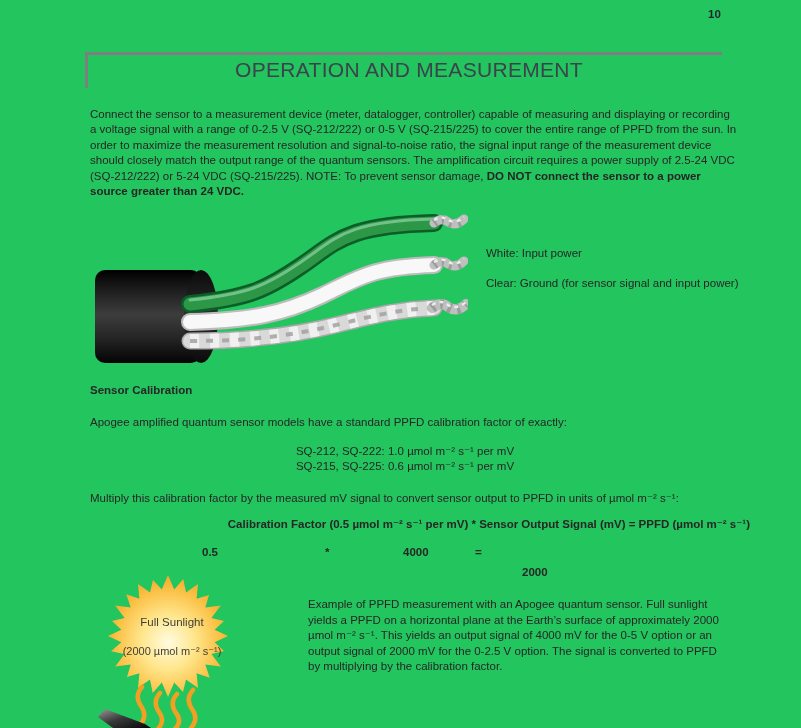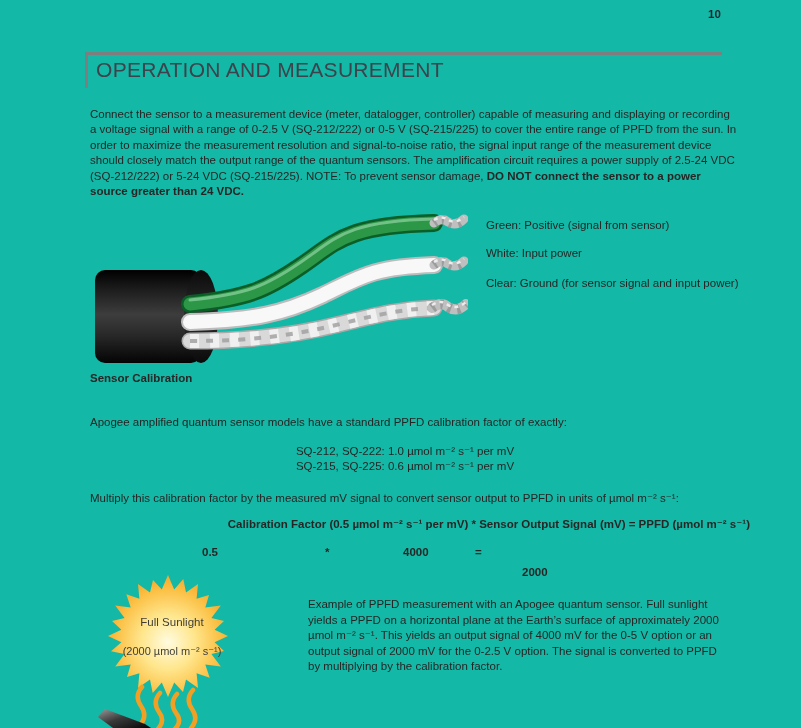--- a/index.html
+++ b/index.html
@@ -1,31 +1,31 @@
 <!DOCTYPE html>
 <html><head>
 <meta charset="utf-8">
 <style>
   html,body{margin:0;padding:0;background:#ffffff;}
   .page{
-    position:relative;width:801px;height:728px;background:#14b8a6;overflow:hidden;
+    position:relative;width:801px;height:728px;background:#22c55e;overflow:hidden;
     font-family:"Liberation Sans","DejaVu Sans",sans-serif;color:#262626;
   }
   .abs{position:absolute;}
   .page-number{left:708px;top:8px;font-size:11.5px;font-weight:600;color:#1f2530;}
   .title-block{left:85px;top:52px;width:637px;border-top:3px solid #7e7e7e;}
   .section-title{
     margin:0;border-left:3px solid #7e7e7e;padding:3px 0 6px 8px;
-    font-size:21px;font-weight:400;letter-spacing:0.3px;color:#3d434c;line-height:1.15;
+    font-size:21px;font-weight:400;letter-spacing:0.3px;color:#3d434c;line-height:1.15;text-align:center;
   }
   .body-text{font-size:11.5px;line-height:15.5px;color:#262626;}
   .intro{left:90px;top:95px;width:648px;}
   .bold{font-weight:700;}
   .wire-label{left:486px;width:300px;font-size:11.5px;color:#262626;}
-  .calib-heading{left:90px;top:372px;font-size:11.5px;font-weight:700;}
+  .calib-heading{left:90px;top:384px;font-size:11.5px;font-weight:700;}
   .calib-intro{left:90px;top:415px;width:640px;}
   .factors{left:85px;top:444px;width:640px;text-align:center;font-size:11.5px;font-weight:400;line-height:15px;}
   .multiply{left:90px;top:491px;width:660px;}
   .formula{left:90px;top:517px;width:660px;font-size:11.5px;font-weight:700;text-align:right;}
   .num{font-size:11.5px;font-weight:700;top:546px;}
   .sun-text{font-size:11.5px;color:#403e35;text-align:center;}
   .caption{left:308px;top:597px;width:420px;}
 </style>
 </head>
 <body>
@@ -88,21 +88,20 @@
       <path d="M102,143 C160,143 205,138 252,126 C292,116 315,111 346,110" fill="none" stroke="#f2f2f2" stroke-width="14" stroke-dasharray="9 11" opacity="0.9"></path>
       <path d="M102,143 C160,143 205,138 252,126 C292,116 315,111 346,110" fill="none" stroke="#9e9e9e" stroke-width="4" stroke-dasharray="7 9" opacity="0.8"></path>
       <g>
         <path d="M344,110 q9,-7 16,-1 q9,6 18,-3" fill="none" stroke="#bfbfbf" stroke-width="10" stroke-linecap="round"></path>
         <path d="M344,110 q9,-7 16,-1 q9,6 18,-3" fill="none" stroke="#8d8d8d" stroke-width="10" stroke-dasharray="3 6" opacity="0.7"></path>
         <path d="M344,107 q9,-6 16,0 q9,5 18,-3" fill="none" stroke="#ececec" stroke-width="2.5" stroke-dasharray="4 4"></path>
       </g>
     </g>
   </svg>
 
-  <div class="abs wire-label" style="top:219px;">Green: Positive (signal from sensor)</div>
   <div class="abs wire-label" style="top:277px;">Clear: Ground (for sensor signal and input power)</div>
   <div class="abs wire-label" style="top:247px;">White: Input power</div>
 
   <div class="abs calib-heading">Sensor Calibration</div>
   <div class="abs body-text calib-intro">Apogee amplified quantum sensor models have a standard PPFD calibration factor of exactly:</div>
 
   <div class="abs factors">
     <div>SQ-212, SQ-222: 1.0 µmol m⁻² s⁻¹ per mV</div>
     <div>SQ-215, SQ-225: 0.6 µmol m⁻² s⁻¹ per mV</div>
   </div>

